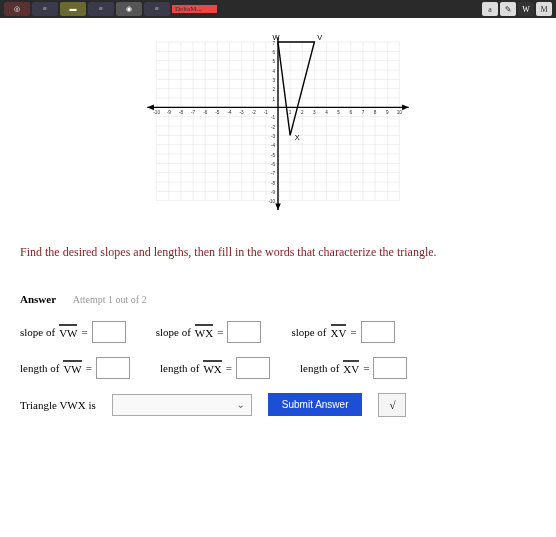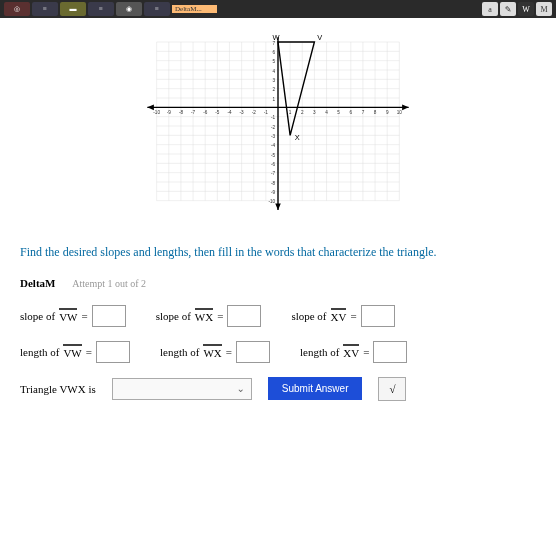--- a/index.html
+++ b/index.html
@@ -1,29 +1,29 @@
 <!DOCTYPE html>
 <html><head>
   <meta charset="utf-8">
   <style>
     * { box-sizing: border-box; margin: 0; padding: 0; }
     body { font-family: Georgia, 'Times New Roman', serif; background: #f5f5f5; width: 556px; height: 537px; overflow: hidden; }
     
     .taskbar { height: 18px; background: #2a2a2a; display: flex; align-items: center; gap: 2px; padding: 0 4px; }
     .tab { width: 26px; height: 14px; background: #3a3a4a; border-radius: 2px; display: flex; align-items: center; justify-content: center; font-size: 7px; color: #fff; }
     .tab.red { background: #5a3030; }
-    .tab-wide { width: 45px; font-size: 7px; color: #333; background: #fdba74; padding: 0 3px; }
+    .tab-wide { width: 45px; font-size: 7px; color: #333; background: #ef4444; padding: 0 3px; }
     .tab-sq { width: 16px; height: 14px; background: #ddd; color: #333; border-radius: 2px; display: flex; align-items: center; justify-content: center; font-size: 8px; }
     
     .content { background: #fff; padding: 8px 20px 20px; height: calc(100% - 18px); }
     
     .graph-area { display: flex; justify-content: center; margin-bottom: 12px; }
     .graph { width: 280px; height: 200px; position: relative; }
     
-    .instruction { font-size: 12px; color: #0369a1; margin: 18px 0 16px; line-height: 1.4; }
+    .instruction { font-size: 12px; color: #7f1d1d; margin: 18px 0 32px; line-height: 1.4; }
     
     .answer-header { font-size: 11px; margin-bottom: 16px; }
     .answer-header .attempt { color: #999; font-size: 10px; margin-left: 14px; }
     
     .inputs-row { display: flex; gap: 30px; margin-bottom: 14px; align-items: center; }
     .input-group { display: flex; align-items: center; gap: 4px; font-size: 11px; }
     .input-group .seg { border-top: 2px solid #404040; padding-top: 1px; }
     .input-box { width: 34px; height: 22px; border: 1px solid #999; background: #fff; }
     
     .bottom-row { display: flex; align-items: center; gap: 16px; font-size: 11px; }
@@ -148,21 +148,21 @@
       <polygon points="0,-70 39,-70 13,30" fill="none" stroke="#000" stroke-width="1.5"></polygon>
       <text x="-6" y="-72" font-size="8">W</text>
       <text x="42" y="-72" font-size="8">V</text>
       <text x="18" y="35" font-size="8">X</text>
     </svg>
   </div>
 
   <p class="instruction">Find the desired slopes and lengths, then fill in the words that characterize the triangle.</p>
 
   <div class="answer-header">
-    <b>DeltaM</b>
+    <b>Answer</b>
     <span class="attempt">Attempt 1 out of 2</span>
   </div>
 
   <div class="inputs-row">
     <div class="input-group">
       <span>slope of </span>
         <span class="seg">VW</span>
         <span> =</span>
       <input class="input-box" style="">
     </div>

